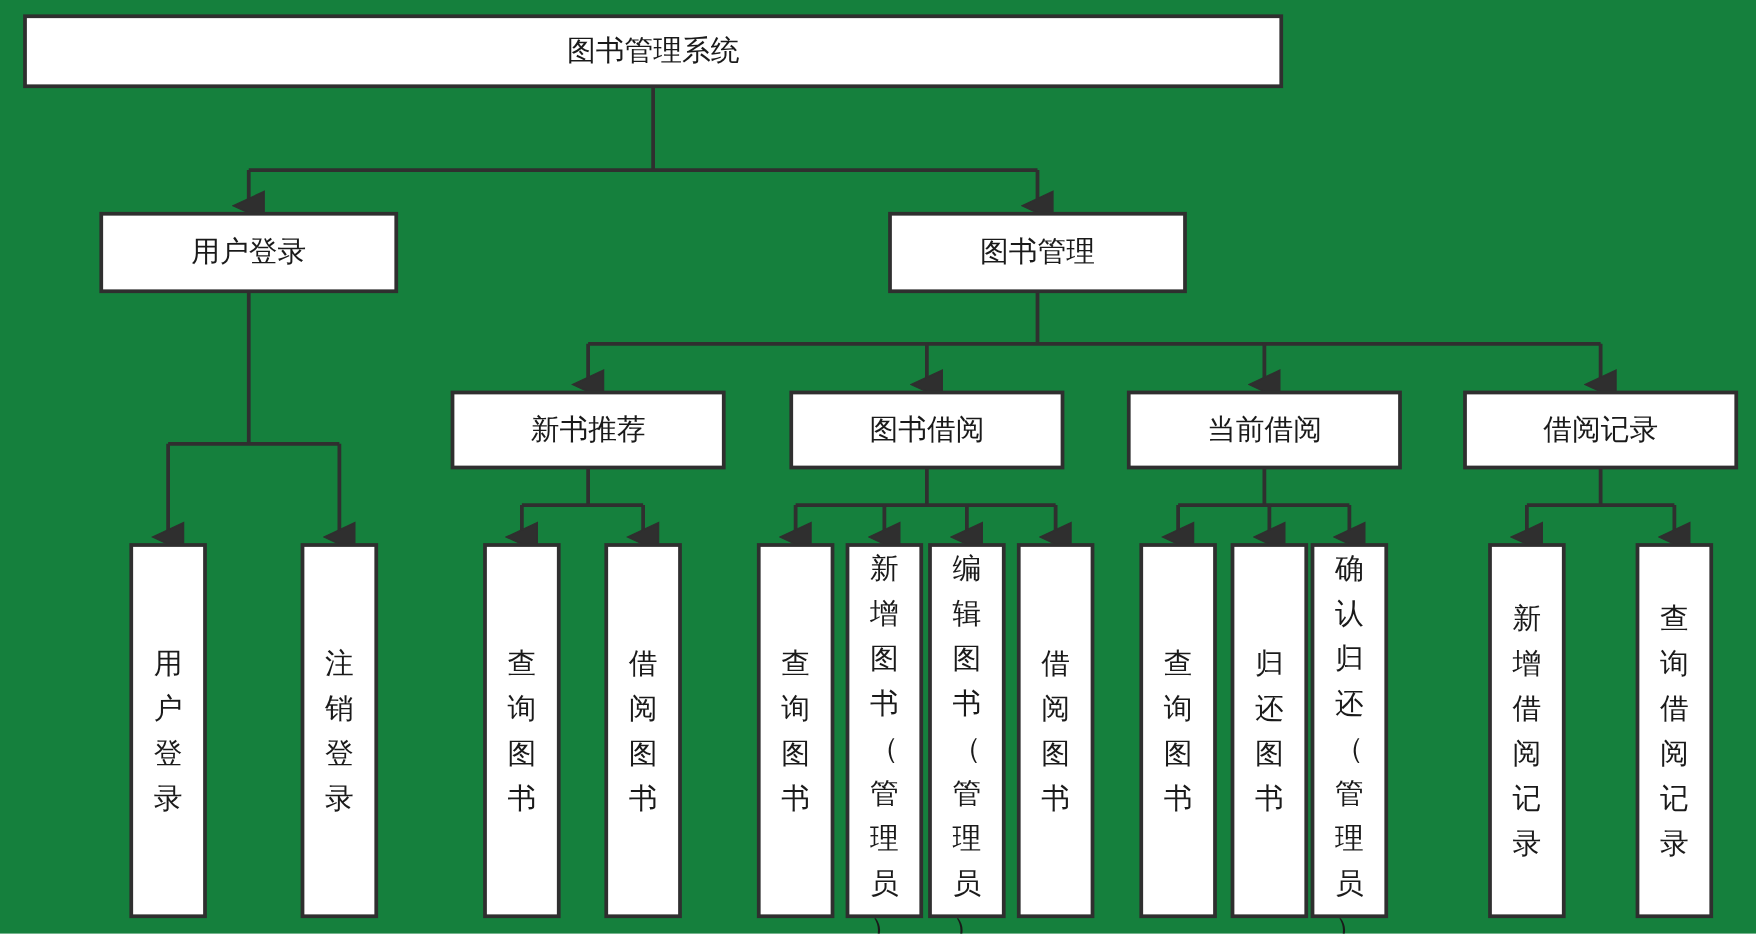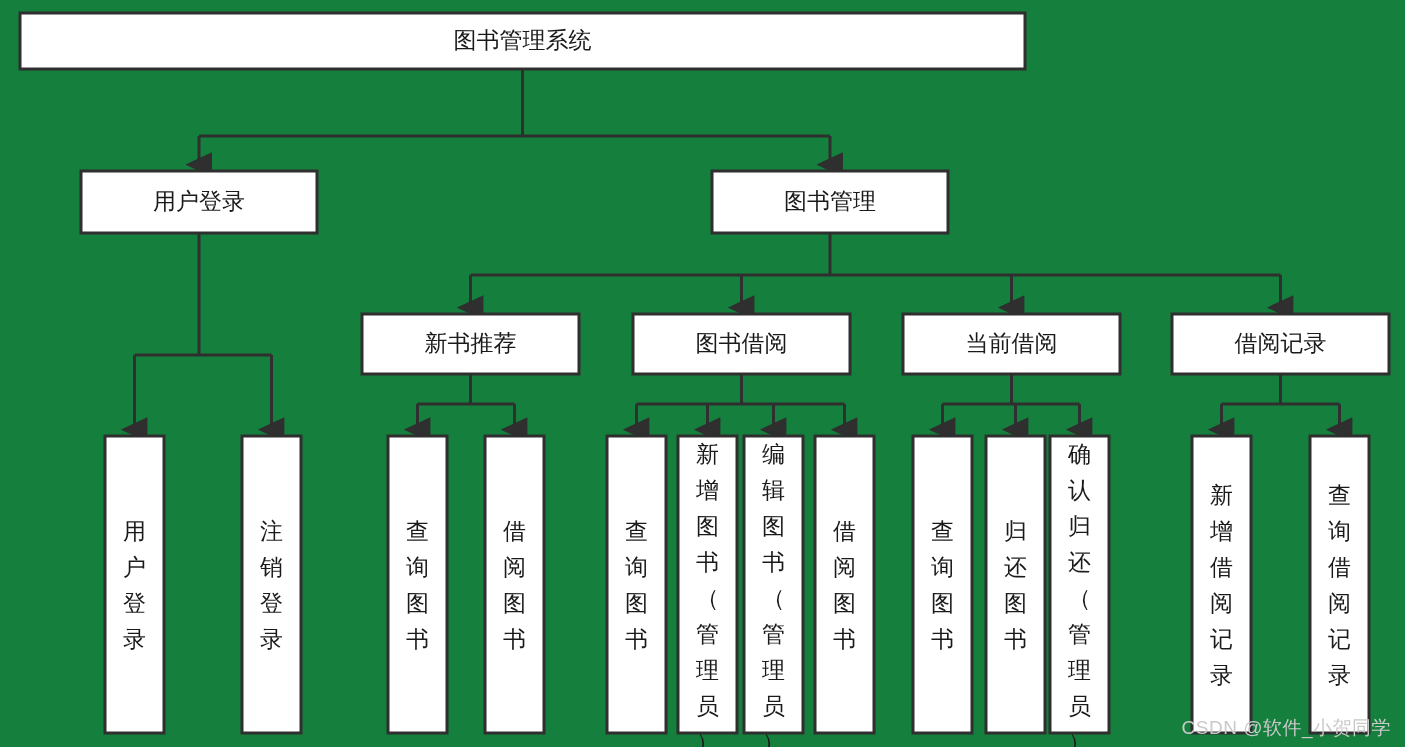--- a/index.html
+++ b/index.html
@@ -186,15 +186,14 @@
           <rect x="1192" y="436" width="59" height="297" class="node-rect"></rect>
           <text x="1221.5" y="502.5" class="node-label-v"><tspan x="1221.5" dy="0">新</tspan><tspan x="1221.5" dy="36">增</tspan><tspan x="1221.5" dy="36">借</tspan><tspan x="1221.5" dy="36">阅</tspan><tspan x="1221.5" dy="36">记</tspan><tspan x="1221.5" dy="36">录</tspan></text>
         </g>
         <g>
           <rect x="1310" y="436" width="59" height="297" class="node-rect"></rect>
           <text x="1339.5" y="502.5" class="node-label-v"><tspan x="1339.5" dy="0">查</tspan><tspan x="1339.5" dy="36">询</tspan><tspan x="1339.5" dy="36">借</tspan><tspan x="1339.5" dy="36">阅</tspan><tspan x="1339.5" dy="36">记</tspan><tspan x="1339.5" dy="36">录</tspan></text>
         </g>
       </g>
   </svg>
 
-  <div class="watermark">CSDN @软件_小贺同学</div>
 
 </div>
 
 </body></html>

